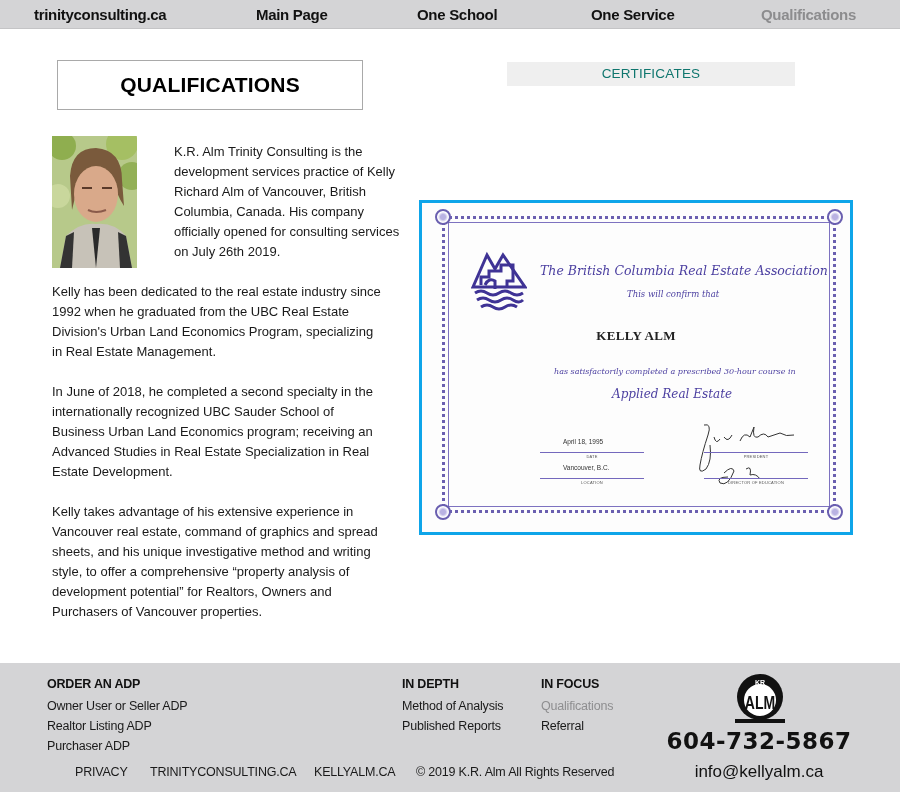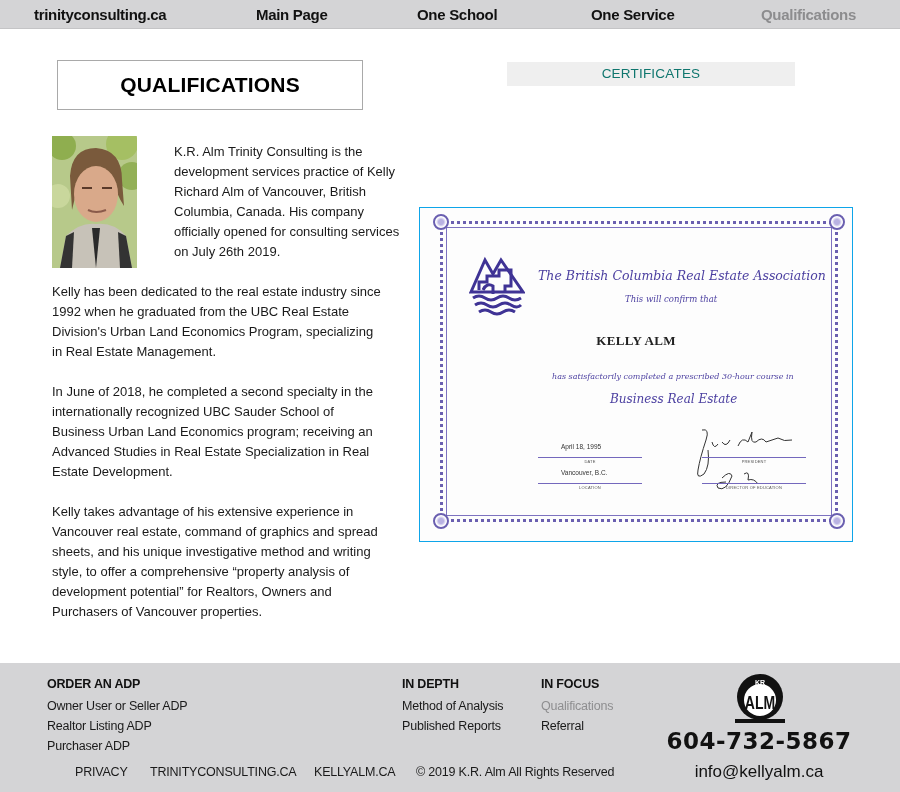--- a/index.html
+++ b/index.html
@@ -17,21 +17,21 @@
 
   
   .photo { position: absolute; left: 52px; top: 136px; width: 85px; height: 132px; overflow: hidden; background: #cfd9a8; }
 
   
   .intro { position: absolute; left: 150px; top: 142px; width: 230px; font-size: 13px; line-height: 20px; color: #1a1a1a; margin-left: 24px; }
   .para { position: absolute; left: 52px; width: 330px; font-size: 13px; line-height: 20px; color: #1a1a1a; }
 
   
   .cert-label { position: absolute; left: 507px; top: 62px; width: 288px; height: 24px; background: #efefef; text-align: center; font-size: 13.5px; line-height: 24px; color: #0f766e; letter-spacing: 0.2px; }
-  .cert { position: absolute; left: 419px; top: 207px; width: 434px; height: 335px; border: 1px solid #0ea5e9; background: #fdfdfd; }
+  .cert { position: absolute; left: 419px; top: 200px; width: 434px; height: 335px; border: 3px solid #0ea5e9; background: #fdfdfd; }
   .cert .b1 { position: absolute; left: 20px; top: 13px; right: 14px; bottom: 19px; border: 3px dotted #6a5fb0; }
   .cert .b2 { position: absolute; left: 26px; top: 19px; right: 20px; bottom: 25px; border: 1px solid #7d72c0; }
   .cert .corner { position: absolute; width: 16px; height: 16px; border-radius: 50%; border: 2px solid #6a5fb0; background: radial-gradient(circle, #b9b2e2 30%, #fff 60%); }
   .cert .script { position: absolute; font-family: "DejaVu Serif", "Liberation Serif", serif; font-style: italic; color: #4b3fa0; white-space: nowrap; }
   .cert .name { position: absolute; left: 0; width: 100%; text-align: center; top: 125px; font-family: "Liberation Serif", serif; font-weight: bold; font-size: 13px; color: #222; letter-spacing: 0.3px; }
   .cert .fieldval { position: absolute; font-family: "Liberation Sans", sans-serif; font-size: 6.5px; color: #333; }
   .cert .line { position: absolute; height: 1px; background: #7468bd; }
   .cert .caption { position: absolute; font-family: "Liberation Sans", sans-serif; font-size: 4px; color: #555; text-align: center; letter-spacing: 0.2px; }
 
   
@@ -99,21 +99,21 @@
     <path d="M14 34 Q18 26 24 30 L24 38" fill="none" stroke="#3f3395" stroke-width="3"></path>
     <path d="M4 42 Q10 38 16 42 T28 42 T40 42 T52 42" fill="none" stroke="#3f3395" stroke-width="3"></path>
     <path d="M6 49 Q12 45 18 49 T30 49 T42 49 T52 49" fill="none" stroke="#3f3395" stroke-width="3"></path>
     <path d="M10 56 Q16 52 22 56 T34 56 T46 56" fill="none" stroke="#3f3395" stroke-width="3"></path>
   </svg>
 
   <span class="script" style="left:118px; top:60px; font-size:12.5px;">The British Columbia Real Estate Association</span>
   <span class="script" style="left:205px; top:86px; font-size:8.5px;">This will confirm that</span>
   <div class="name">KELLY ALM</div>
   <span class="script" style="left:132px; top:164px; font-size:8px;">has satisfactorily completed a prescribed 30-hour course in</span>
-  <span class="script" style="left:190px; top:184px; font-size:12px;">Business Real Estate</span>
+  <span class="script" style="left:190px; top:184px; font-size:12px;">Applied Real Estate</span>
 
   <span class="fieldval" style="left:141px; top:235px;">April 18, 1995</span>
   <div class="line" style="left:118px; top:249px; width:104px;"></div>
   <div class="caption" style="left:118px; top:251px; width:104px;">DATE</div>
 
   <span class="fieldval" style="left:141px; top:261px;">Vancouver, B.C.</span>
   <div class="line" style="left:118px; top:275px; width:104px;"></div>
   <div class="caption" style="left:118px; top:277px; width:104px;">LOCATION</div>
 
   <svg style="position:absolute; left:272px; top:218px;" width="110" height="70" viewBox="0 0 110 70">

